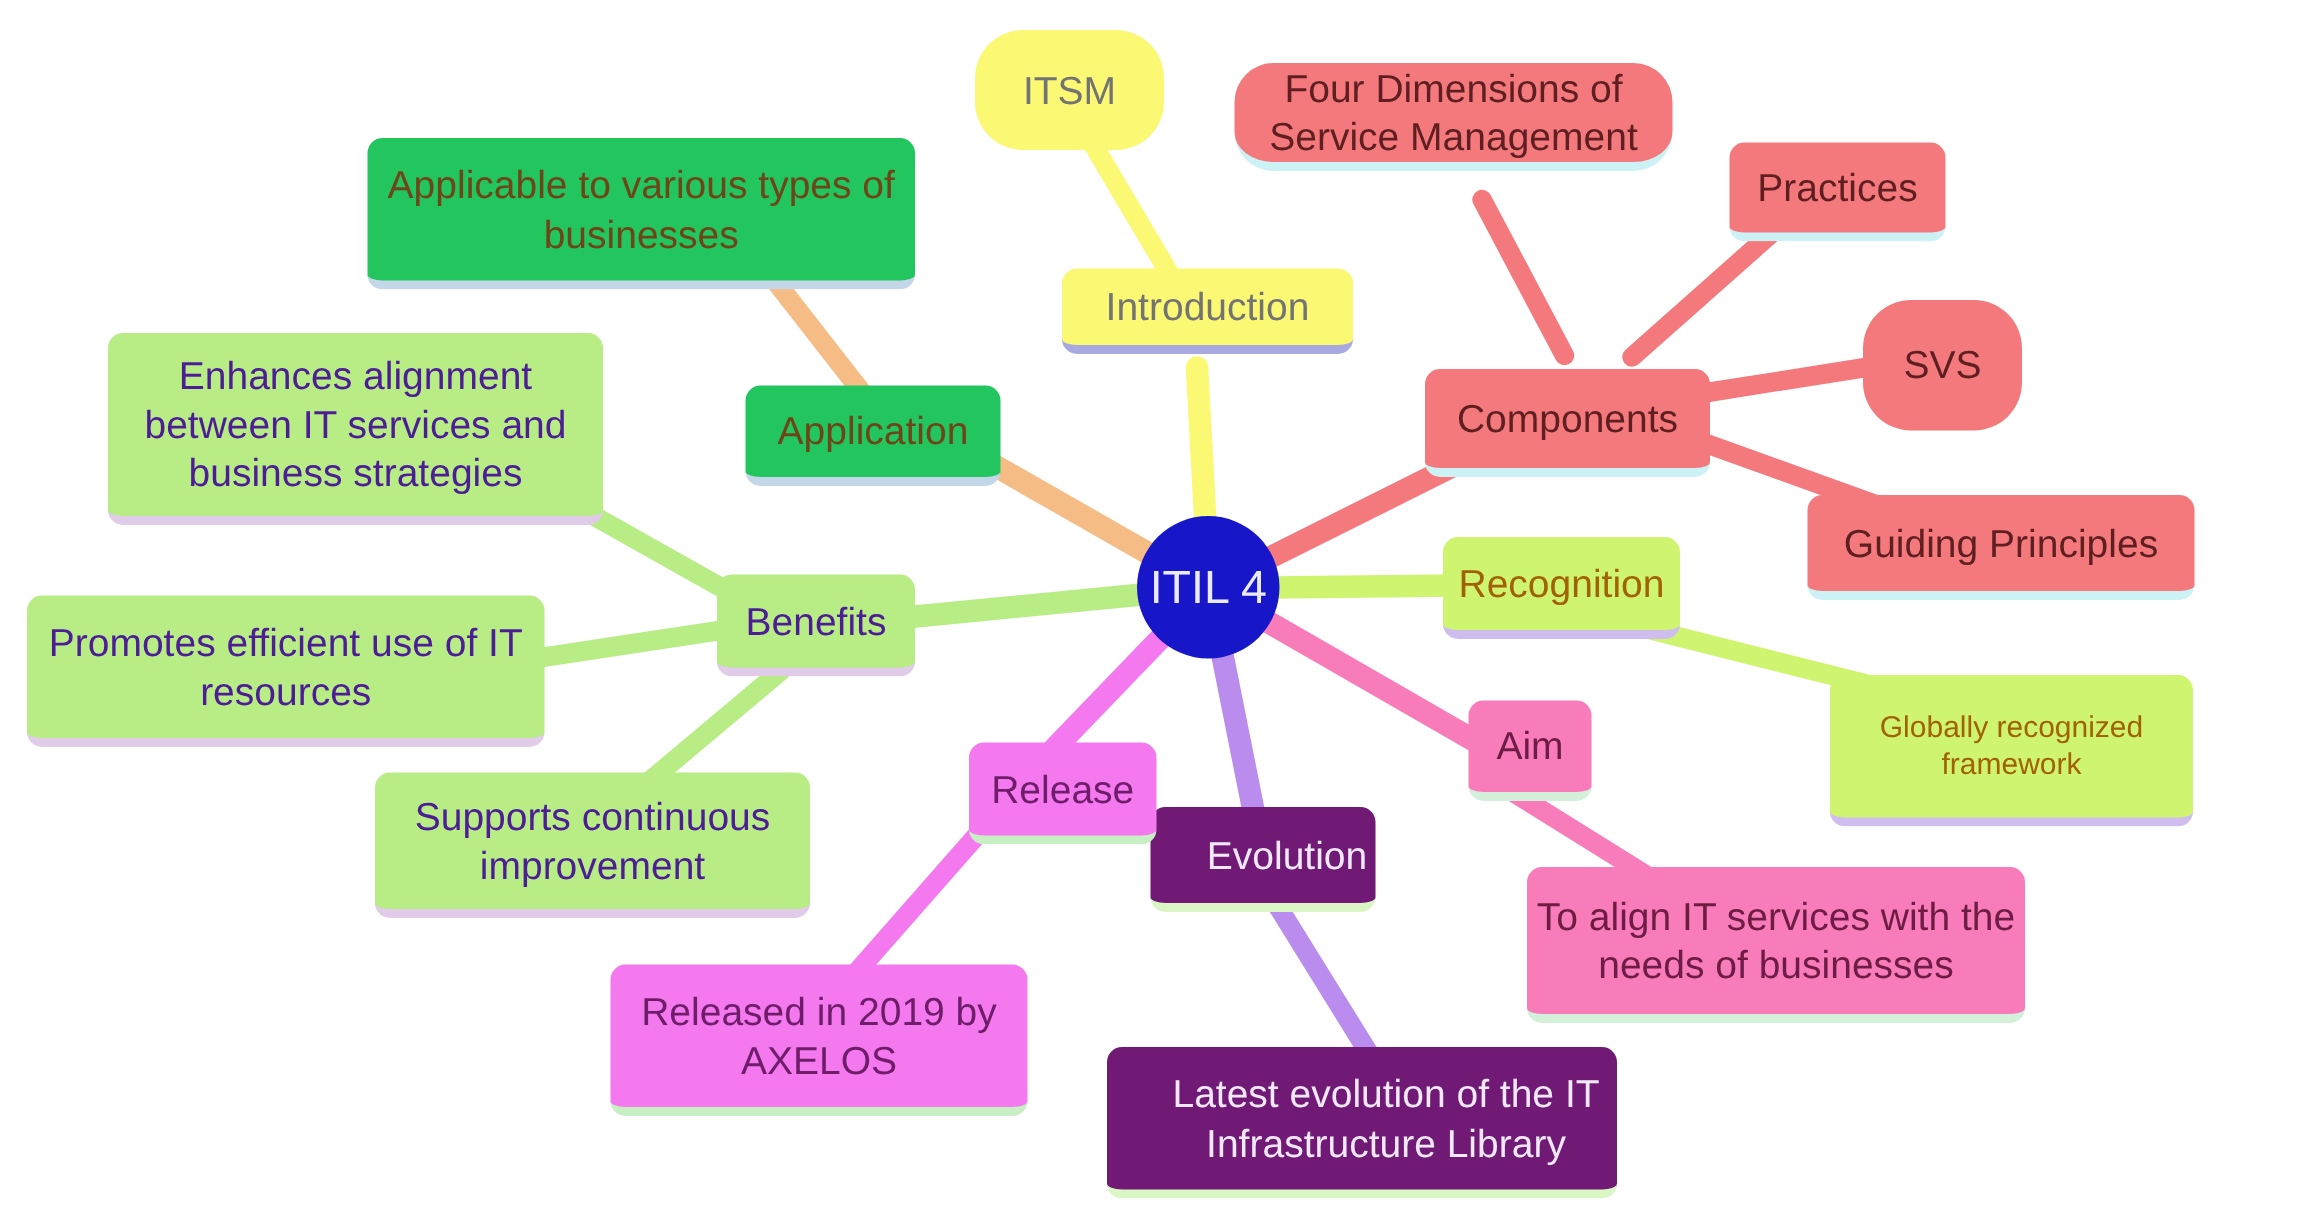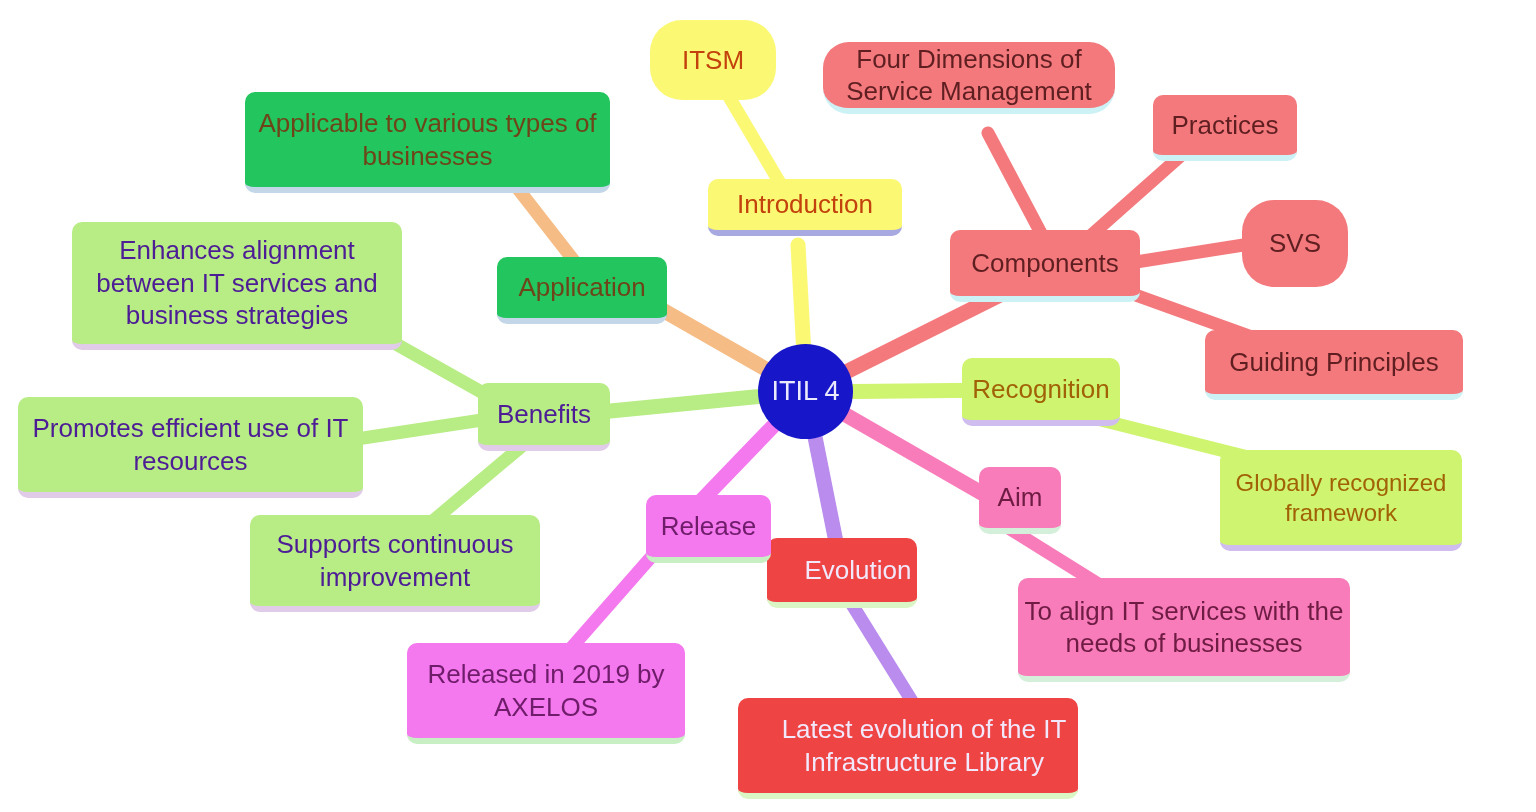--- a/index.html
+++ b/index.html
@@ -9,43 +9,43 @@
     overflow:hidden; font-family:"Liberation Sans", sans-serif;
   }
   .edges { position:absolute; left:0; top:0; width:1536px; height:812px; }
   .node {
     position:absolute; display:flex; align-items:center; justify-content:center;
     text-align:center; font-size:26px; line-height:1.25; border-radius:10px;
     padding:2px 4px; white-space:normal;
   }
   .accent { border-bottom:6px solid; }
   .round { border-radius:32px; }
-  .c-yellow     { background:#fbf873; color:#c2410c; border-color:#a9a9e2; }
+  .c-yellow     { background:#fbf873; color:#737373; border-color:#a9a9e2; }
   .c-salmon     { background:#f4797d; color:#5f1f21; border-color:#cdf2f6; }
   .c-yellowgreen{ background:#cff46f; color:#a16207; border-color:#d0bdf0; }
   .c-pink       { background:#f87cba; color:#6f1c44; border-color:#d5f0da; }
-  .c-purple     { background:#ef4444; color:#f1e8fc; border-color:#d9f6c4;padding-left:36px; }
+  .c-purple     { background:#701a75; color:#f1e8fc; border-color:#d9f6c4;padding-left:36px; }
   .c-magenta    { background:#f478ee; color:#6f1c6b; border-color:#c8efc3; }
   .c-green      { background:#b8ec84; color:#4c1d95; border-color:#e0cbe9; }
   .c-orange     { background:#22c55e; color:#6e4519; border-color:#c3d7e9; }
   .center-node {
     position:absolute; left:758px; top:344px; width:95px; height:95px;
     border-radius:50%; background:#1717c9; color:#eaeafc;
-    display:flex; align-items:center; justify-content:center; font-size:27px;
+    display:flex; align-items:center; justify-content:center; font-size:31px;
   }
   
   #n-itsm        { left:650px;  top:20px;  width:126px; height:80px;  }
   #n-intro       { left:708px;  top:179px; width:194px; height:57px;  }
   #n-fourdim     { left:823px;  top:42px;  width:292px; height:72px;border-radius:26px; }
   #n-practices   { left:1153px; top:95px;  width:144px; height:66px;  }
   #n-svs         { left:1242px; top:200px; width:106px; height:87px;  }
   #n-guiding     { left:1205px; top:330px; width:258px; height:70px;  }
-  #n-components  { left:950px;  top:230px; width:190px; height:72px;  }
+  #n-components  { left:950px;  top:246px; width:190px; height:72px;  }
   #n-recognition { left:962px;  top:358px; width:158px; height:68px;  }
-  #n-globally    { left:1220px; top:450px; width:242px; height:101px; font-size:24px; }
+  #n-globally    { left:1220px; top:450px; width:242px; height:101px; font-size:20px; }
   #n-aim         { left:950px;  top:467px; width:82px;  height:67px;margin-left:29px;  }
   #n-toalign     { left:1018px; top:578px; width:332px; height:104px; }
   #n-evolution   { left:767px;  top:538px; width:150px; height:70px;  }
   #n-latest      { left:738px;  top:698px; width:340px; height:101px; }
   #n-release     { left:598px;  top:495px; width:125px; height:68px;margin-left:48px;  }
   #n-released    { left:407px;  top:643px; width:278px; height:101px; }
   #n-benefits    { left:478px;  top:383px; width:132px; height:68px;  }
   #n-enhances    { left:72px;   top:222px; width:330px; height:128px; }
   #n-promotes    { left:18px;   top:397px; width:345px; height:101px; }
   #n-supports    { left:250px;  top:515px; width:290px; height:97px;  }

